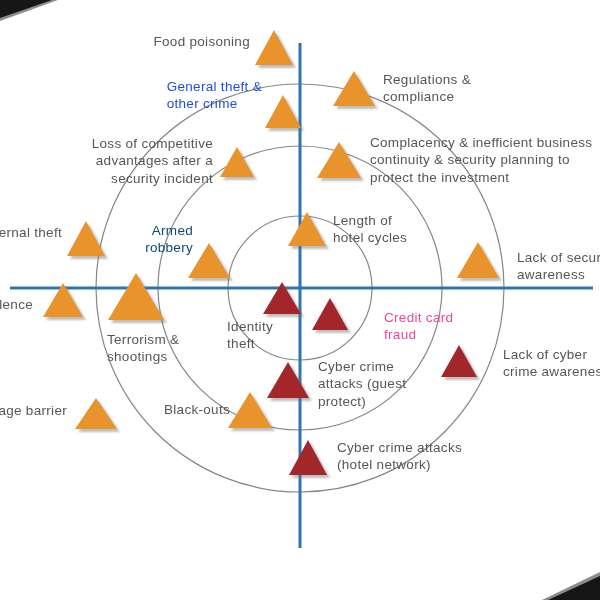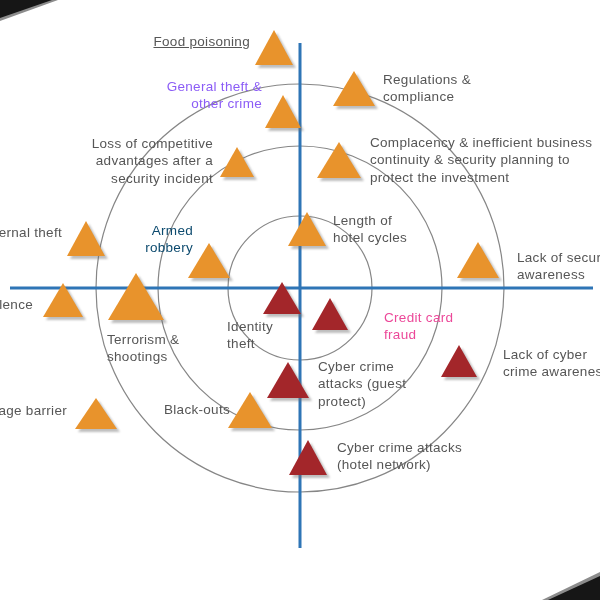--- a/index.html
+++ b/index.html
@@ -51,22 +51,22 @@
       <div class="marker" style="left: 456.5px; top: 242px; border-right-width: 21.5px; border-left-width: 21.5px; border-bottom-width: 36px; border-bottom-color: rgb(232, 147, 44);"></div>
       <div class="marker" style="left: 263px; top: 282px; border-right-width: 19px; border-left-width: 19px; border-bottom-width: 32px; border-bottom-color: rgb(163, 38, 42);"></div>
       <div class="marker" style="left: 312px; top: 298px; border-right-width: 18px; border-left-width: 18px; border-bottom-width: 32px; border-bottom-color: rgb(163, 38, 42);"></div>
       <div class="marker" style="left: 267px; top: 362px; border-right-width: 21px; border-left-width: 21px; border-bottom-width: 36px; border-bottom-color: rgb(163, 38, 42);"></div>
       <div class="marker" style="left: 440.5px; top: 345px; border-right-width: 18.5px; border-left-width: 18.5px; border-bottom-width: 32px; border-bottom-color: rgb(163, 38, 42);"></div>
       <div class="marker" style="left: 228px; top: 392px; border-right-width: 22px; border-left-width: 22px; border-bottom-width: 36px; border-bottom-color: rgb(232, 147, 44);"></div>
       <div class="marker" style="left: 75px; top: 398px; border-right-width: 21px; border-left-width: 21px; border-bottom-width: 31px; border-bottom-color: rgb(232, 147, 44);"></div>
       <div class="marker" style="left: 288.5px; top: 440px; border-right-width: 19.5px; border-left-width: 19.5px; border-bottom-width: 35px; border-bottom-color: rgb(163, 38, 42);"></div>
     </div>
   <div id="labels-layer">
-      <div class="rlabel" style="top: 33px; right: 350px; color: rgb(86, 86, 86); text-decoration: underline;">Food poisoning</div>
-      <div class="rlabel" style="top: 78px; right: 338px; text-align: right; color: #8b5cf6;">General theft &amp;
+      <div class="rlabel" style="top: 33px; right: 350px; color: rgb(86, 86, 86);">Food poisoning</div>
+      <div class="rlabel" style="top: 78px; right: 338px; text-align: left; color: #1d4ed8;">General theft &amp;
 other crime</div>
       <div class="rlabel" style="top: 71px; left: 383px; color: rgb(86, 86, 86);">Regulations &amp;
 compliance</div>
       <div class="rlabel" style="top: 135px; right: 387px; text-align: right; color: rgb(86, 86, 86);">Loss of competitive
 advantages after a
 security incident</div>
       <div class="rlabel" style="top: 134px; left: 370px; color: rgb(86, 86, 86);">Complacency &amp; inefficient business
 continuity &amp; security planning to
 protect the investment</div>
       <div class="rlabel" style="top: 224px; right: 538px; text-align: right; color: rgb(86, 86, 86);">Internal theft</div>

